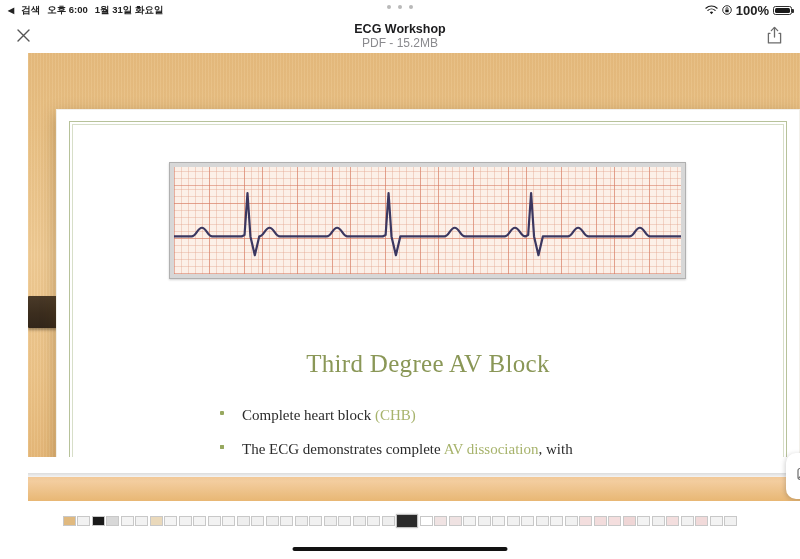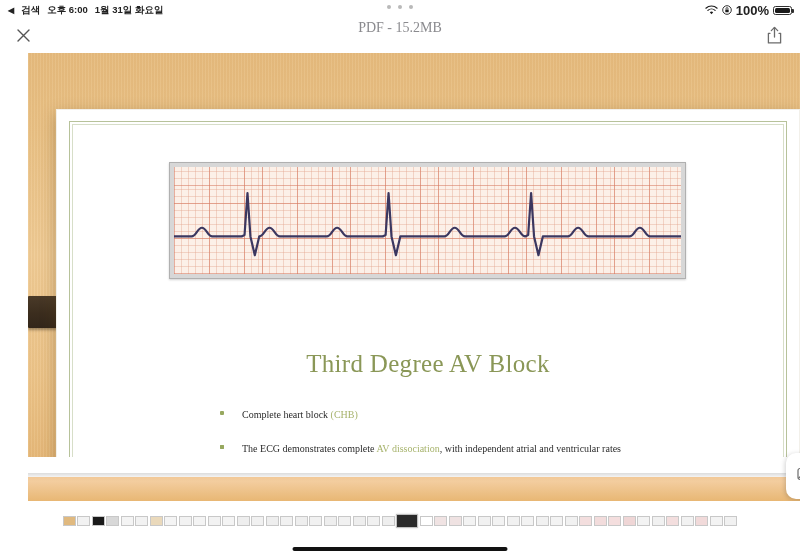--- a/index.html
+++ b/index.html
@@ -29,21 +29,21 @@
 
   
   .navbar{ position:absolute; top:20px; left:0; width:800px; height:33px;
            background:#ffffff; }
   .nav-close{ position:absolute; left:12px; top:6px; width:22px; height:22px;
               display:flex; align-items:center; justify-content:center; cursor:pointer; }
   .nav-share{ position:absolute; right:14px; top:5px; width:24px; height:24px;
               display:flex; align-items:center; justify-content:center; cursor:pointer; }
   .nav-title-wrap{ position:absolute; left:0; right:0; top:2px; text-align:center; }
   .nav-title{ font-size:12.5px; font-weight:bold; color:#1c1c1e; line-height:15px; }
-  .nav-sub{ font-size:14px; color:#8a8a8e; line-height:12px;font-family:Liberation Serif, serif; }
+  .nav-sub{ font-size:12px; color:#8a8a8e; line-height:12px; }
 
   
   .desk{ position:absolute; top:53px; left:0; width:800px; height:448px;
          background:
            repeating-linear-gradient(90deg,
               rgba(255,255,255,0.06) 0px, rgba(255,255,255,0.06) 1px,
               rgba(160,110,50,0.05) 1px, rgba(160,110,50,0.05) 3px),
            linear-gradient(180deg,#e6bb7e 0%, #e9c185 18%, #efcb95 45%,
                            #ecc489 72%, #e3b372 100%);
          overflow:hidden;margin-left:28px; }
@@ -85,21 +85,21 @@
         repeating-linear-gradient(90deg, rgba(226,163,140,0.40) 0px, rgba(226,163,140,0.40) 0.5px, transparent 0.5px, transparent 3.52px);
   }
   .ecg-paper svg{ position:absolute; left:0; top:0; width:100%; height:100%; }
 
   
   .slide-title{ position:absolute; left:0; right:0; top:240px; text-align:center;
                 font-family:"Liberation Serif", serif; font-size:25px;
                 color:#8a9757; letter-spacing:0.3px; }
   .bullets{ position:absolute; left:160px; top:296px; right:150px; }
   .bullet{ position:relative; padding-left:25px; margin-bottom:16px;
-           font-family:"Liberation Serif", serif; font-size:10px;
+           font-family:"Liberation Serif", serif; font-size:15px;
            color:#2b2b2b; line-height:18px; }
   .bullet .dot{ position:absolute; left:3px; top:5px; width:4px; height:4px;
                 background:#97a85f; border-radius:1px; }
   .hl{ color:#a7b36c; }
 
   
   .fab{ position:absolute; right:0; top:400px; width:42px; height:46px;
         background:#ffffff; border-radius:10px 0 0 10px;
         box-shadow:-1px 1px 5px rgba(0,0,0,0.18);
         display:flex; align-items:center; justify-content:center; cursor:pointer; }
@@ -162,20 +162,21 @@
   <div class="navbar">
     <div class="nav-close">
       <span>
         <svg width="15" height="15" viewBox="0 0 15 15">
           <path d="M2 2 13 13 M13 2 2 13" stroke="#555" stroke-width="1.4" stroke-linecap="round"></path>
         </svg>
       </span>
     </div>
 
     <div class="nav-title-wrap">
+      <div class="nav-title">ECG Workshop</div>
       <div class="nav-sub">PDF - 15.2MB</div>
     </div>
 
     <div class="nav-share">
       <span>
         <svg width="17" height="19" viewBox="0 0 17 19">
           <path d="M8.5 1.6V11" stroke="#6b6b6b" stroke-width="1.3" stroke-linecap="round"></path>
           <path d="M5.3 4.6 8.5 1.4l3.2 3.2" stroke="#6b6b6b" stroke-width="1.3" fill="none" stroke-linecap="round" stroke-linejoin="round"></path>
           <path d="M4 7.3H2.4v9.6h12.2V7.3H13" stroke="#6b6b6b" stroke-width="1.3" fill="none" stroke-linecap="round" stroke-linejoin="round"></path>
         </svg>

